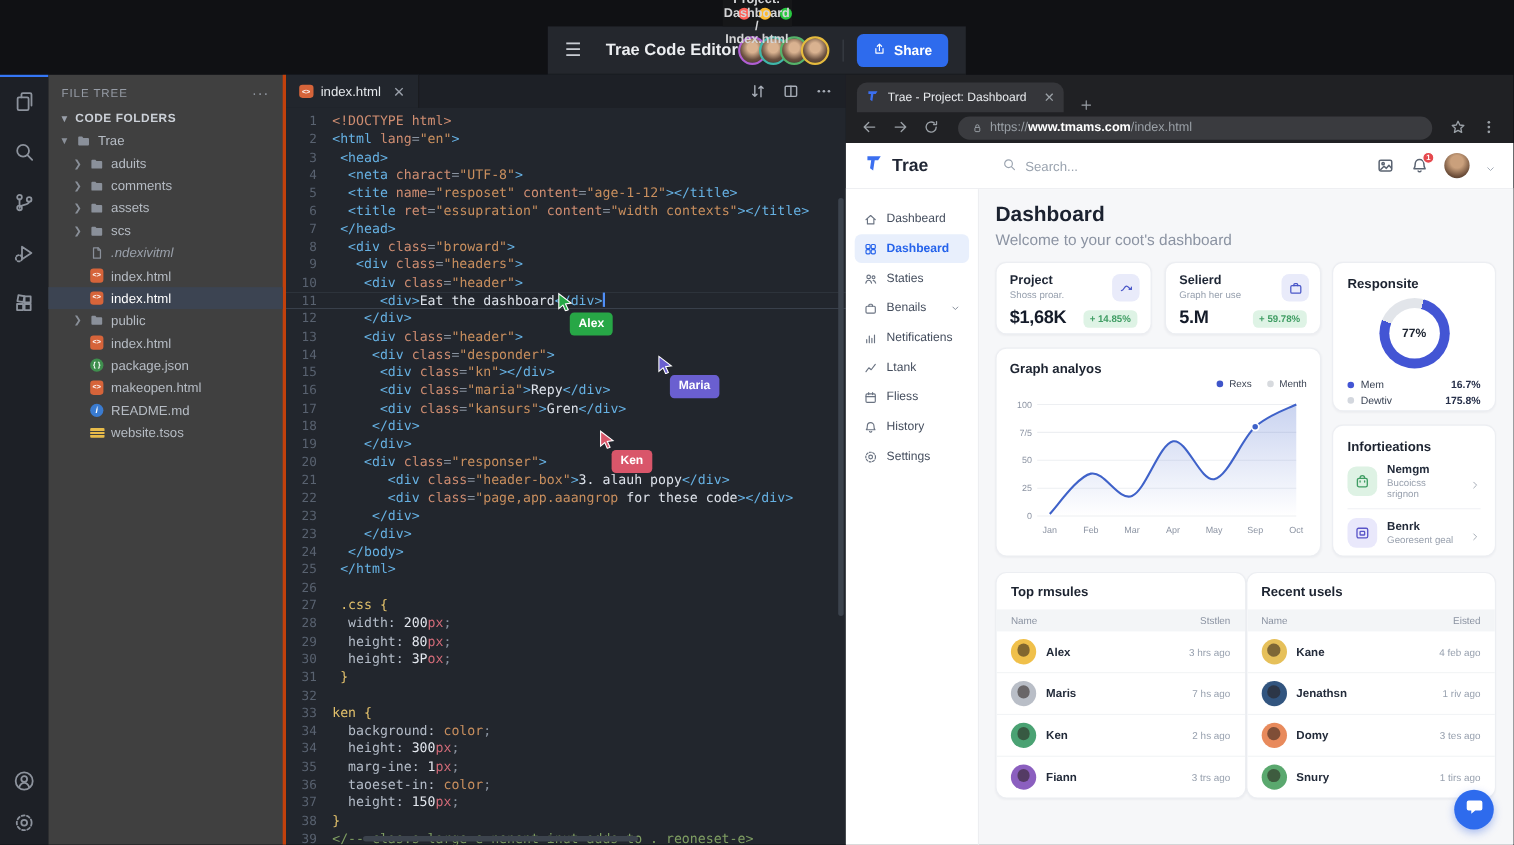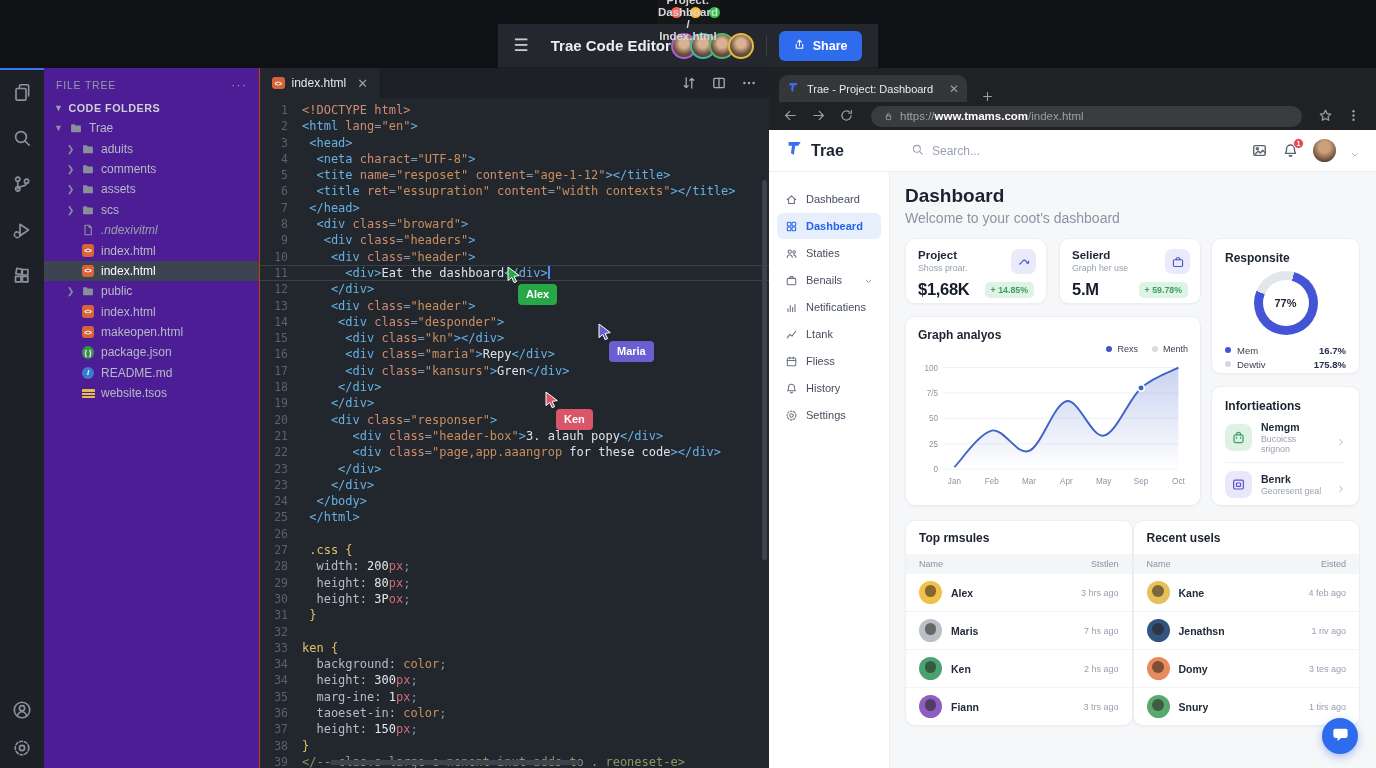--- a/index.html
+++ b/index.html
@@ -33,21 +33,21 @@
   
   .activity { width:44px; background:#1d2026; border-top:2px solid #3577f6; display:flex; flex-direction:column;
     align-items:center; padding:12px 0 10px; color:#8d939d; flex:none; }
   .acticon { width:20px; height:20px; margin-bottom:26px; cursor:pointer; }
   .acticon svg { width:20px; height:20px; }
   .actbot { margin-top:auto; display:flex; flex-direction:column; align-items:center; }
   .actbot .acticon { margin-bottom:18px; }
   .actbot .acticon:last-child { margin-bottom:0; }
 
   
-  .ftree { width:216px; background:#4c1d95; border-right:1px solid #c2410c; flex:none; font-size:12px; color:#b6bcc4; }
+  .ftree { width:216px; background:#404040; border-right:3px solid #c2410c; flex:none; font-size:12px; color:#b6bcc4; }
   .fthead { display:flex; align-items:center; justify-content:space-between; padding:9px 12px 6px; }
   .ftlabel { font-size:10.5px; letter-spacing:.8px; color:#969ca6; }
   .ftmore { color:#969ca6; font-size:13px; cursor:pointer; letter-spacing:1px; }
   .ftsection { display:flex; align-items:center; gap:5px; padding:4px 10px; font-size:10.8px; font-weight:bold;
     letter-spacing:.5px; color:#ccd1d8; }
   .chev { font-size:9px; color:#9aa0aa; }
   .trow { display:flex; align-items:center; gap:6px; height:20.4px; padding-right:6px; cursor:pointer; white-space:nowrap; }
   .trow.sel { background:#3c4452; color:#fff; }
   .trow .tchev { width:9px; font-size:9px; color:#8a9099; text-align:center; flex:none; }
   .tico { width:14px; height:14px; flex:none; display:flex; align-items:center; justify-content:center; }
@@ -356,30 +356,30 @@
           <div class="trow" style="padding-left: 22px;">
             <span class="tchev"></span>
             <span class="tico">
               <span class="fi-box fi-html">&lt;&gt;</span>
             </span>
             <span>index.html</span>
           </div>
           <div class="trow" style="padding-left: 22px;">
             <span class="tchev"></span>
             <span class="tico">
+              <span class="fi-box fi-json">{ }</span>
+            </span>
+            <span>package.json</span>
+          </div>
+          <div class="trow" style="padding-left: 22px;">
+            <span class="tchev"></span>
+            <span class="tico">
               <span class="fi-box fi-html">&lt;&gt;</span>
             </span>
             <span>makeopen.html</span>
-          </div>
-          <div class="trow" style="padding-left: 22px;">
-            <span class="tchev"></span>
-            <span class="tico">
-              <span class="fi-box fi-json">{ }</span>
-            </span>
-            <span>package.json</span>
           </div>
           <div class="trow" style="padding-left: 22px;">
             <span class="tchev"></span>
             <span class="tico">
               <span class="fi-box fi-info">i</span>
             </span>
             <span>README.md</span>
           </div>
           <div class="trow" style="padding-left: 22px;">
             <span class="tchev"></span>

